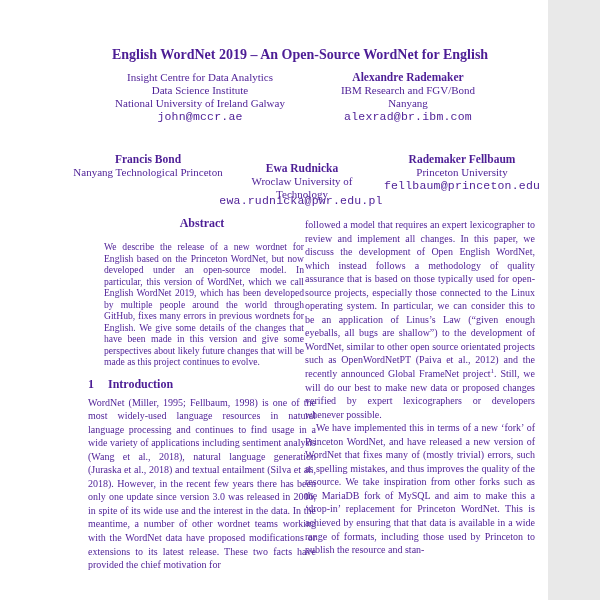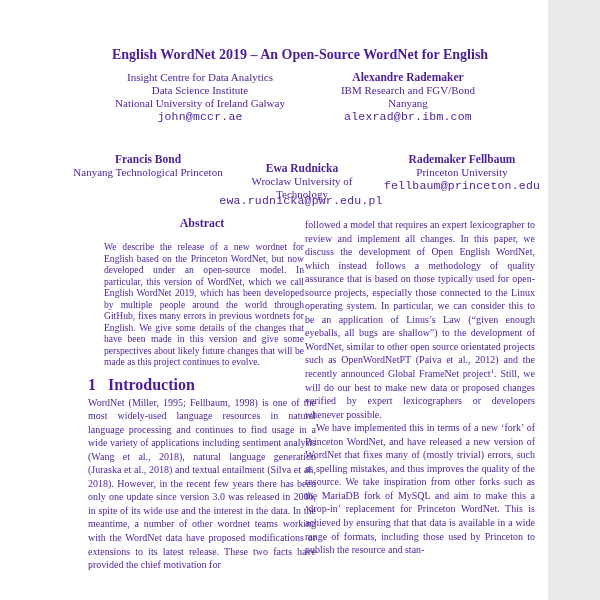--- a/index.html
+++ b/index.html
@@ -35,21 +35,21 @@
   .abs-heading{
     text-align:center;font-weight:bold;font-size:12px;line-height:14px;
     margin:0 0 11px 0;
   }
   .abs-text{
     margin:0 12px 0 16px;
     font-size:9.6px;line-height:11.5px;
     text-align:justify;hyphens:auto;
   }
   .sec-heading{
-    font-weight:bold;font-size:16px;line-height:15px;
+    font-weight:bold;font-size:12px;line-height:15px;
     margin:9px 0 4px 0;text-align:left;
   }
   .sec-heading .sec-num{display:inline-block;width:20px;}
   .body-text{
     font-size:10px;line-height:13.55px;margin:0;
     text-align:justify;hyphens:auto;
   }
   .body-text.indent{text-indent:11px;}
   sup.fn{font-size:7px;line-height:0;vertical-align:super;}
 </style>

